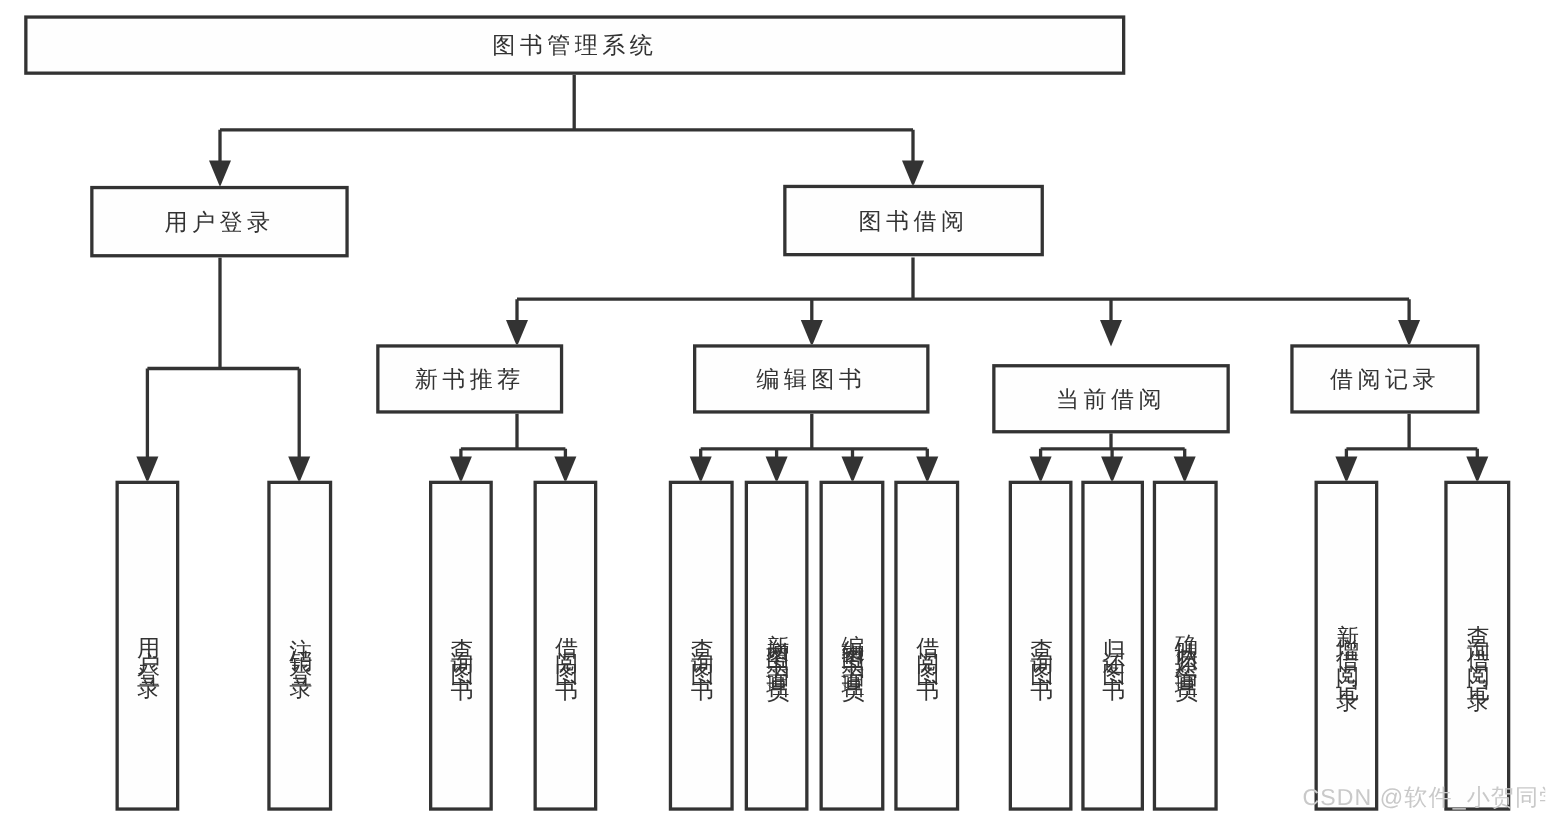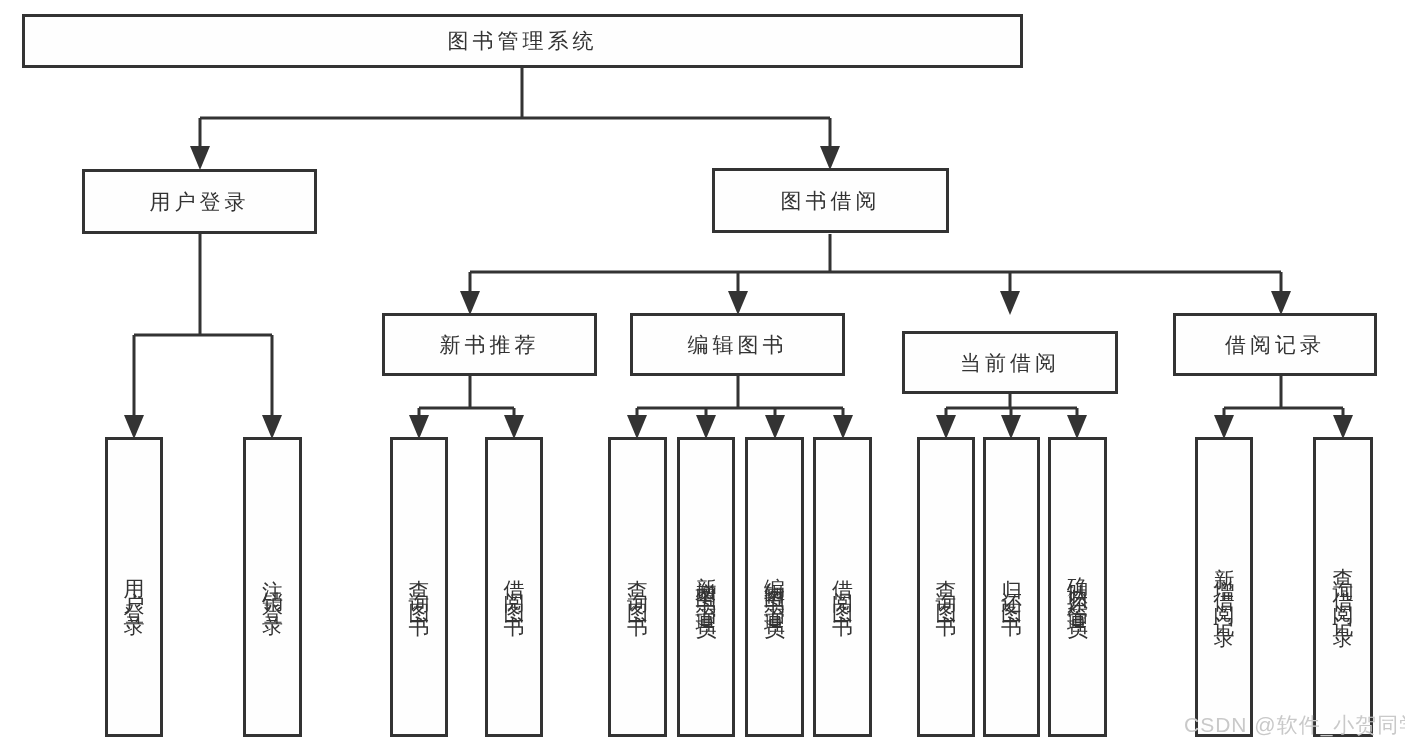--- a/index.html
+++ b/index.html
@@ -103,24 +103,24 @@
       <polygon points="1214,415 1234,415 1224,439"></polygon>
       <polygon points="1333,415 1353,415 1343,439"></polygon>
     </g>
   </svg>
 
   <div class="node" style="left:22px;top:14px;width:1001px;height:54px">图书管理系统</div>
 
   <div class="node" style="left:82px;top:169px;width:235px;height:65px">用户登录</div>
   <div class="node" style="left:712px;top:168px;width:237px;height:65px">图书借阅</div>
 
-  <div class="node" style="left:382px;top:313px;width:215px;height:63px">新书推荐</div>
+  <div class="node" style="left:342px;top:313px;width:170px;height:63px">新书推荐</div>
   <div class="node" style="left:630px;top:313px;width:215px;height:63px">编辑图书</div>
   <div class="node" style="left:902px;top:331px;width:216px;height:63px">当前借阅</div>
-  <div class="node" style="left:1173px;top:313px;width:204px;height:63px">借阅记录</div>
+  <div class="node" style="left:1173px;top:313px;width:172px;height:63px">借阅记录</div>
 
   <div class="node vert" style="left:105px;top:437px;width:58px;height:300px">用户登录</div>
   <div class="node vert" style="left:243px;top:437px;width:59px;height:300px">注销登录</div>
 
   <div class="node vert" style="left:390px;top:437px;width:58px;height:300px">查询图书</div>
   <div class="node vert" style="left:485px;top:437px;width:58px;height:300px">借阅图书</div>
 
   <div class="node vert" style="left:608px;top:437px;width:59px;height:300px">查询图书</div>
   <div class="node vert tight" style="left:677px;top:437px;width:58px;height:300px">新增图书（管理员）</div>
   <div class="node vert tight" style="left:745px;top:437px;width:59px;height:300px">编辑图书（管理员）</div>

